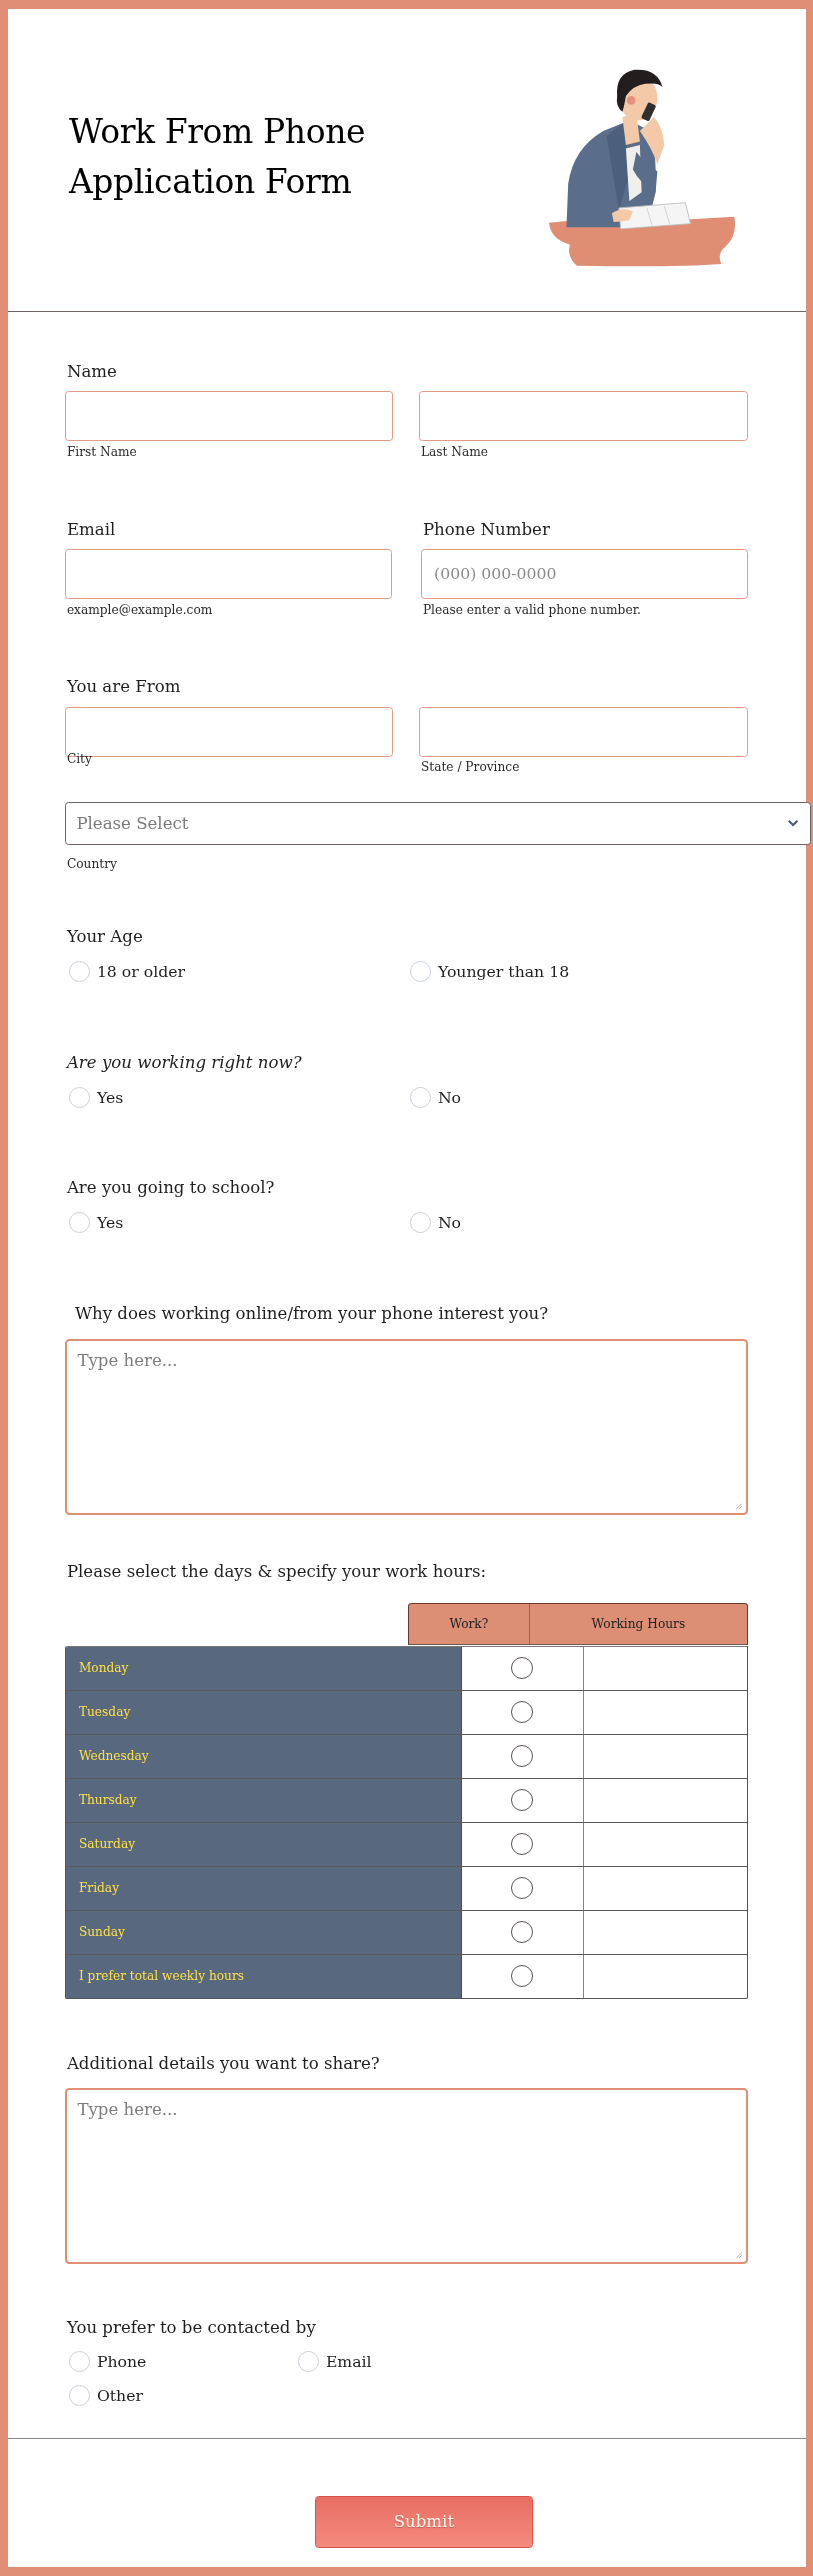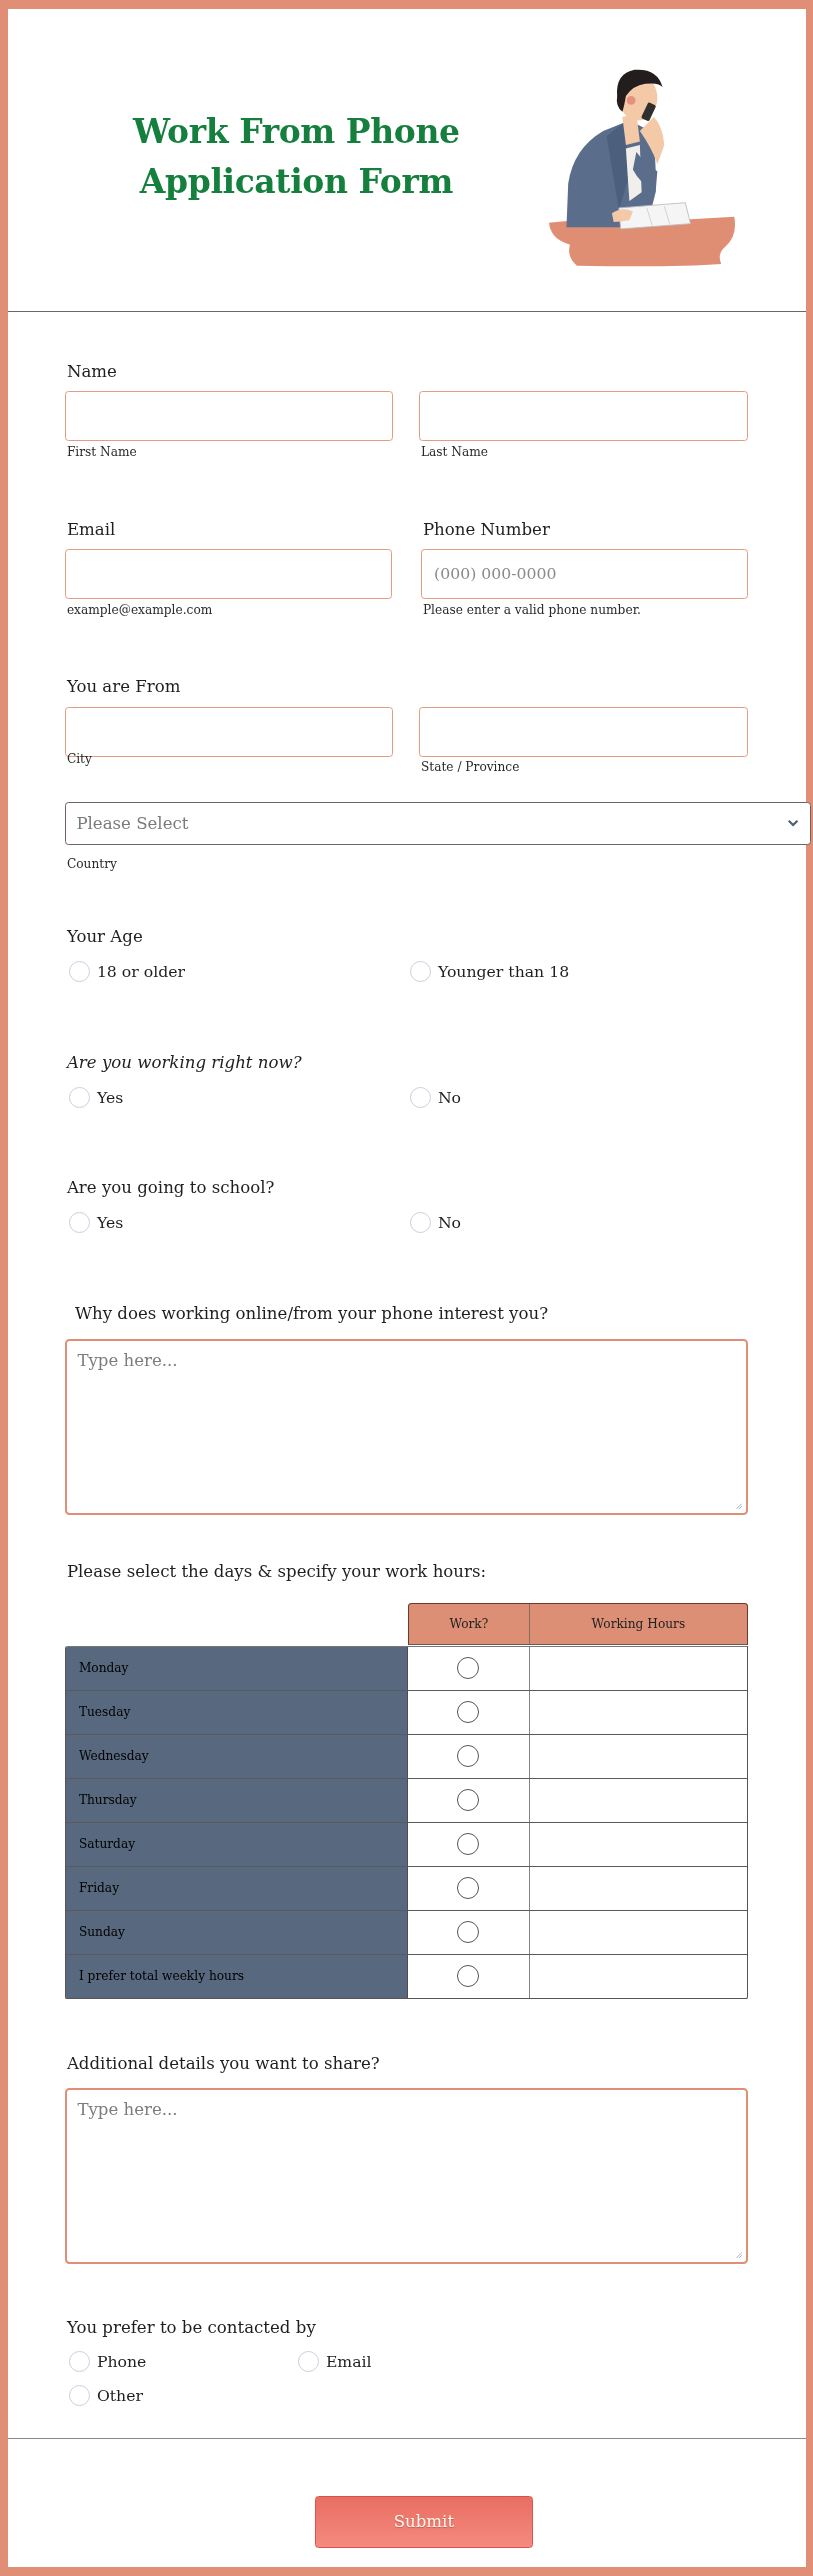--- a/index.html
+++ b/index.html
@@ -20,26 +20,26 @@
       width: 798px;
       height: 2558px;
       background: #ffffff;
     }
     
     .header {
       position: absolute; left: 0; top: 0; width: 798px; height: 303px;
     }
     .title {
       position: absolute; left: 61px; top: 98px; width: 455px;
-      text-align: center;
+      text-align: left;
       font-family: "DejaVu Serif", serif;
-      font-weight: bold;
+      font-weight: normal;
       font-size: 33px;
       line-height: 50px;
-      color: #15803d;
+      color: #000000;
       letter-spacing: -0.4px;
     }
     .illustration {
       position: absolute; left: 534px; top: 52px; width: 201px; height: 210px;
     }
     .divider {
       position: absolute; left: 0; width: 798px; height: 1.7px; background: #6f6664;
     }
     
     .label {
@@ -119,21 +119,21 @@
     .tbl-head .h2 { flex: 1; }
     .tbl-body {
       position: absolute; top: 1637px; left: 57px; width: 683px;
       border: 0.9px solid #555; border-top: none;
       border-radius: 2.6px 0 2.6px 2.6px;
       overflow: hidden;
     }
     .trow { display: flex; height: 44px; border-top: 0.9px solid #5a5a5a; }
     .trow:first-child { border-top: 0.9px solid #777; }
     .trow .day {
-      width: 342px; background: #58687e; color: #000000;
+      width: 396px; background: #58687e; color: #fde047;
       font-size: 12.2px; padding-left: 13px;
       display: flex; align-items: center;
       border-right: 0.9px solid #4d4d4d;
     }
     .trow .work {
       width: 122px; background: #fff;
       display: flex; align-items: center; justify-content: center;
       border-right: 0.9px solid #8a8282;
     }
     .trow .hours { flex: 1; background: #fff; }

